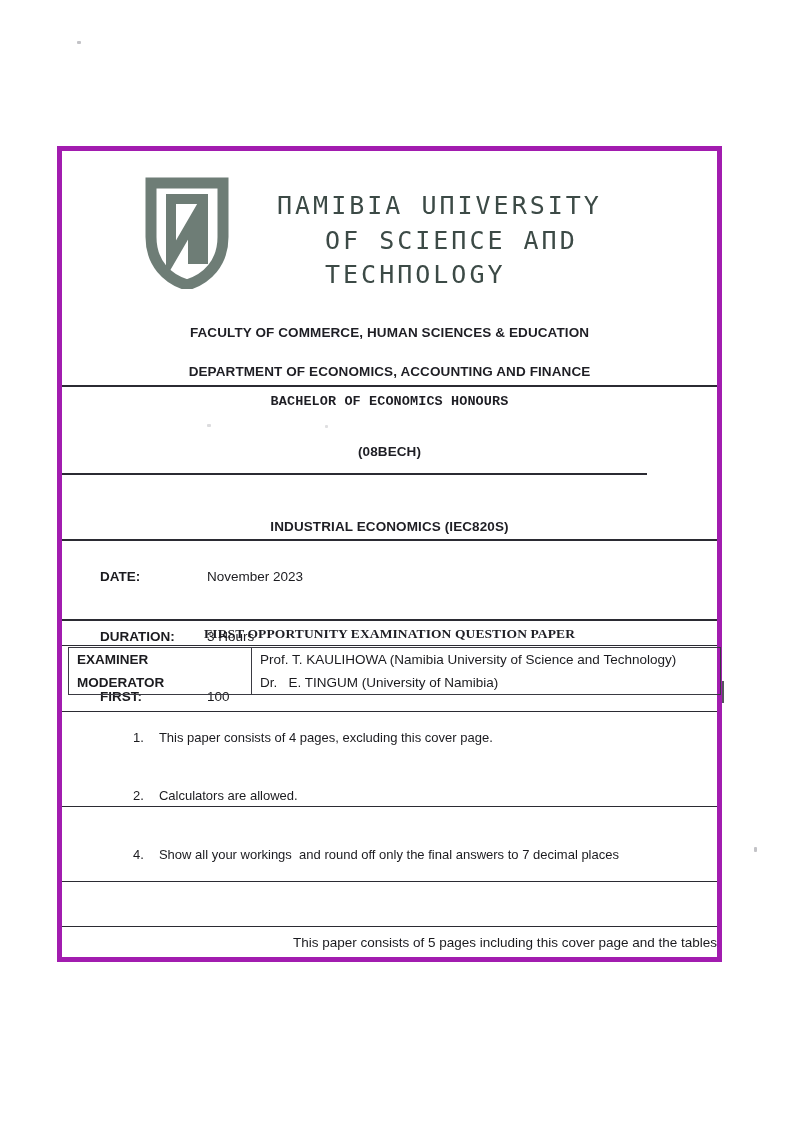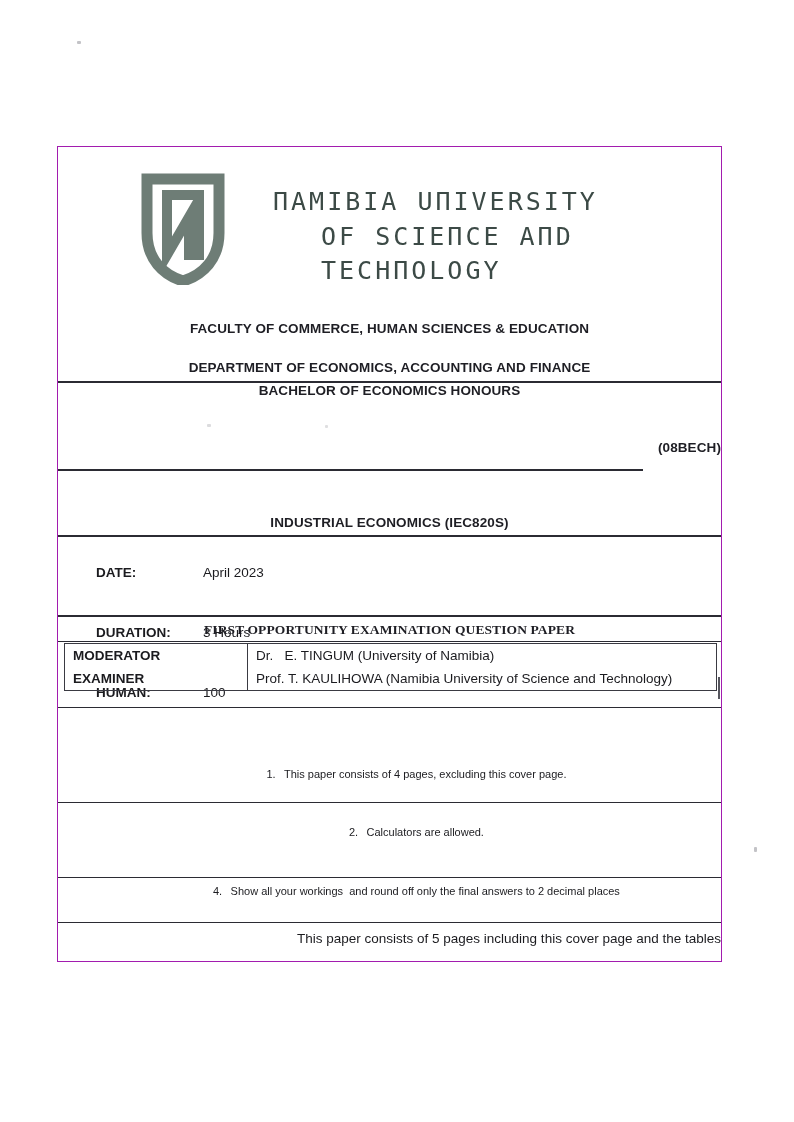--- a/index.html
+++ b/index.html
@@ -28,21 +28,21 @@
   .speck-c { left: 207px; top: 424px; width: 4px; height: 3px; opacity:.5; }
   .speck-d { left: 325px; top: 425px; width: 3px; height: 3px; opacity:.45; }
 
   
   .page-frame {
     position: absolute;
     left: 57px;
     top: 146px;
     width: 665px;
     height: 816px;
-    border: 1px solid #a21caf;
+    border: 5px solid #a21caf;
     box-sizing: border-box;
   }
 
   .inner {
     position: absolute;
     left: 0; top: 0; right: 0; bottom: 0;
   }
 
   
   .logo-block {
@@ -77,22 +77,22 @@
     left: 0;
     width: 100%;
     text-align: center;
     font-weight: bold;
     font-size: 13.5px;
     letter-spacing: .1px;
     color: #1e1e24;
   }
   .faculty   { top: 174px; }
   .dept      { top: 213px; }
-  .degree    { top: 236px; }
-  .code      { top: 293px; text-align: right; }
+  .degree    { top: 243px; font-family: Liberation Mono, monospace; }
+  .code      { top: 293px; }
   .subject   { top: 368px; }
   .opp-title { top: 475px; font-size: 13.5px; font-family: Liberation Serif, serif; }
 
   
   .rule {
     position: absolute;
     background: #2b2b33;
   }
   .rule-dept  { left: 0;  top: 234px; width: 100%; height: 1.6px; }
   .rule-code  { left: 0;  top: 322px; width: 585px; height: 2.2px; }
@@ -154,25 +154,24 @@
   }
   .exam-table .col-person {
     font-weight: normal;
     white-space: pre;
   }
 
   
   .instructions {
     position: absolute;
     left: 42px;
-    top: 598px;
-    font-size: 11px;
+    top: 557px;
+    font-size: 13px;
     line-height: 19.5px;
     width: 600px;
-    text-align: center;
   }
   .ins-item {
     display: block;
     white-space: pre;
   }
   .ins-num {
     display: inline-block;
     width: 26px;
   }
   .ins-item.em {
@@ -220,59 +219,59 @@
 
     <div class="ctr degree">BACHELOR OF ECONOMICS HONOURS</div>
     <div class="ctr code">(08BECH)</div>
     <div class="rule rule-code"></div>
 
     <div class="ctr subject">INDUSTRIAL ECONOMICS (IEC820S)</div>
     <div class="rule rule-date"></div>
 
     <div class="meta">
       <span class="meta-row">
-        <span class="meta-label">DATE:</span><span class="meta-value">April 2023</span>
+        <span class="meta-label">DATE:</span><span class="meta-value">November 2023</span>
       </span>
       <span class="meta-row">
         <span class="meta-label">DURATION:</span><span class="meta-value">3 Hours</span>
       </span>
       <span class="meta-row">
-        <span class="meta-label">HUMAN:</span><span class="meta-value">100</span>
+        <span class="meta-label">FIRST:</span><span class="meta-value">100</span>
       </span>
     </div>
 
     <div class="rule rule-opp-a"></div>
     <div class="ctr opp-title">FIRST OPPORTUNITY EXAMINATION QUESTION PAPER</div>
     <div class="rule rule-opp-b"></div>
 
     <table class="exam-table">
       <tbody>
+        <tr>
+          <td class="col-role">EXAMINER</td>
+          <td class="col-person">Prof. T. KAULIHOWA (Namibia University of Science and Technology)</td>
+        </tr>
         <tr>
           <td class="col-role">MODERATOR</td>
           <td class="col-person">Dr.   E. TINGUM (University of Namibia)</td>
         </tr>
-        <tr>
-          <td class="col-role">EXAMINER</td>
-          <td class="col-person">Prof. T. KAULIHOWA (Namibia University of Science and Technology)</td>
-        </tr>
       </tbody>
     </table>
     <div class="tick-v"></div>
 
     <div class="rule rule-post"></div>
 
     <div class="instructions">
       <span class="ins-item">
         <span class="ins-num">1.</span><span>This paper consists of 4 pages, excluding this cover page.</span>
       </span>
       <span class="ins-item">
         <span class="ins-num">2.</span><span>Calculators are allowed.</span>
       </span>
       <span class="ins-item">
-        <span class="ins-num">4.</span><span>Show all your workings  and round off only the final answers to 2 decimal places</span>
+        <span class="ins-num">4.</span><span>Show all your workings  and round off only the final answers to 7 decimal places</span>
       </span>
     </div>
 
     <div class="rule rule-blank1"></div>
     <div class="rule rule-blank2"></div>
 
     <div class="rule rule-foot"></div>
     <div class="footer-text">This paper consists of 5 pages including this cover page and the tables</div>
 
   </div>

